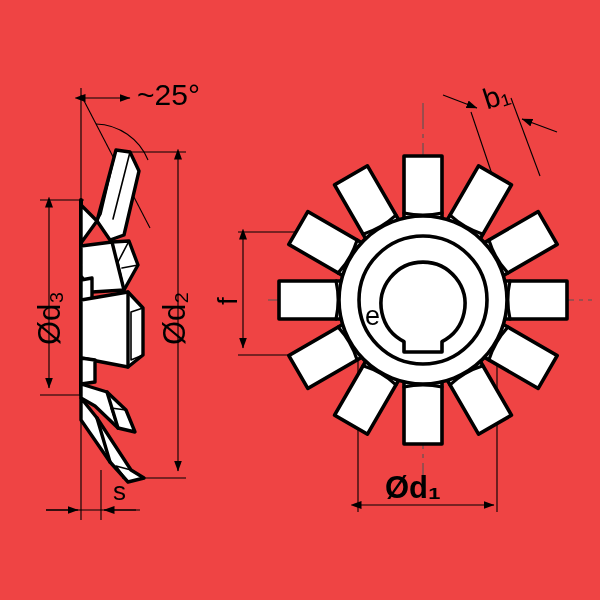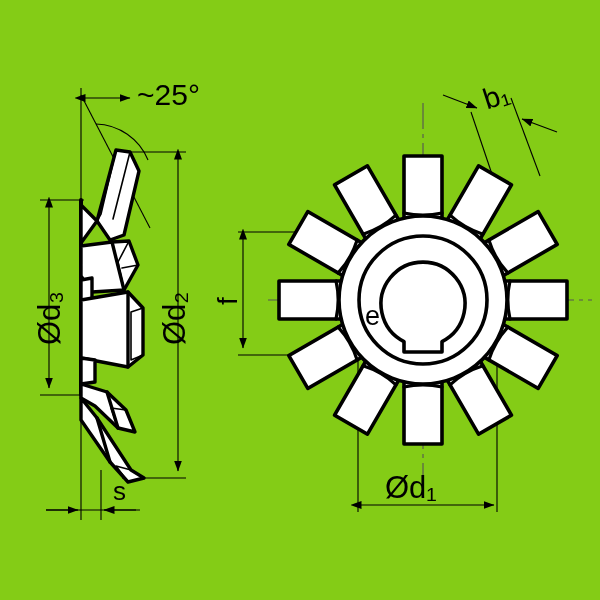--- a/index.html
+++ b/index.html
@@ -1,21 +1,21 @@
 <!DOCTYPE html>
 <html><head>
 <meta charset="utf-8">
 <style>
   html,body{margin:0;padding:0;background:#ffffff;}
   body{
     width:600px;height:600px;
     font-family:"Liberation Sans", sans-serif;
     overflow:hidden;
   }
-  #stage{position:relative;width:600px;height:600px;background:#84cc16;}
+  #stage{position:relative;width:600px;height:600px;background:#ef4444;}
   svg#dwg{position:absolute;left:0;top:0;width:600px;height:600px;display:block;}
   .lbl{
     position:absolute;
     font-family:"Liberation Sans", sans-serif;
     color:#000;
     white-space:nowrap;
     line-height:1;
     user-select:none;
   }
   .rot90{transform:rotate(-90deg);transform-origin:0 0;}
@@ -237,17 +237,17 @@
 <div class="lbl rot90" style="left:34px;top:345px;font-size:31px;">Ød₃</div>
 
 <div class="lbl rot90" style="left:159px;top:345px;font-size:31px;">Ød₂</div>
 
 <div class="lbl" style="left:113px;top:478px;font-size:26px;">s</div>
 
 <div class="lbl rot90" style="left:214px;top:305px;font-size:28px;">f</div>
 
 <div class="lbl" style="left:365px;top:303px;font-size:27px;">e</div>
 
-<div class="lbl" style="left:385px;top:472px;font-size:31px;">Ød₁</div>
+<div class="lbl" style="left:385px;top:472px;font-size:31px;font-weight:bold;">Ød₁</div>
 
 <div class="lbl" style="left:484px;top:86px;font-size:29px;transform:rotate(-18deg);transform-origin:0 50%;">b₁</div>
 
 </div>
 
 </body></html>

